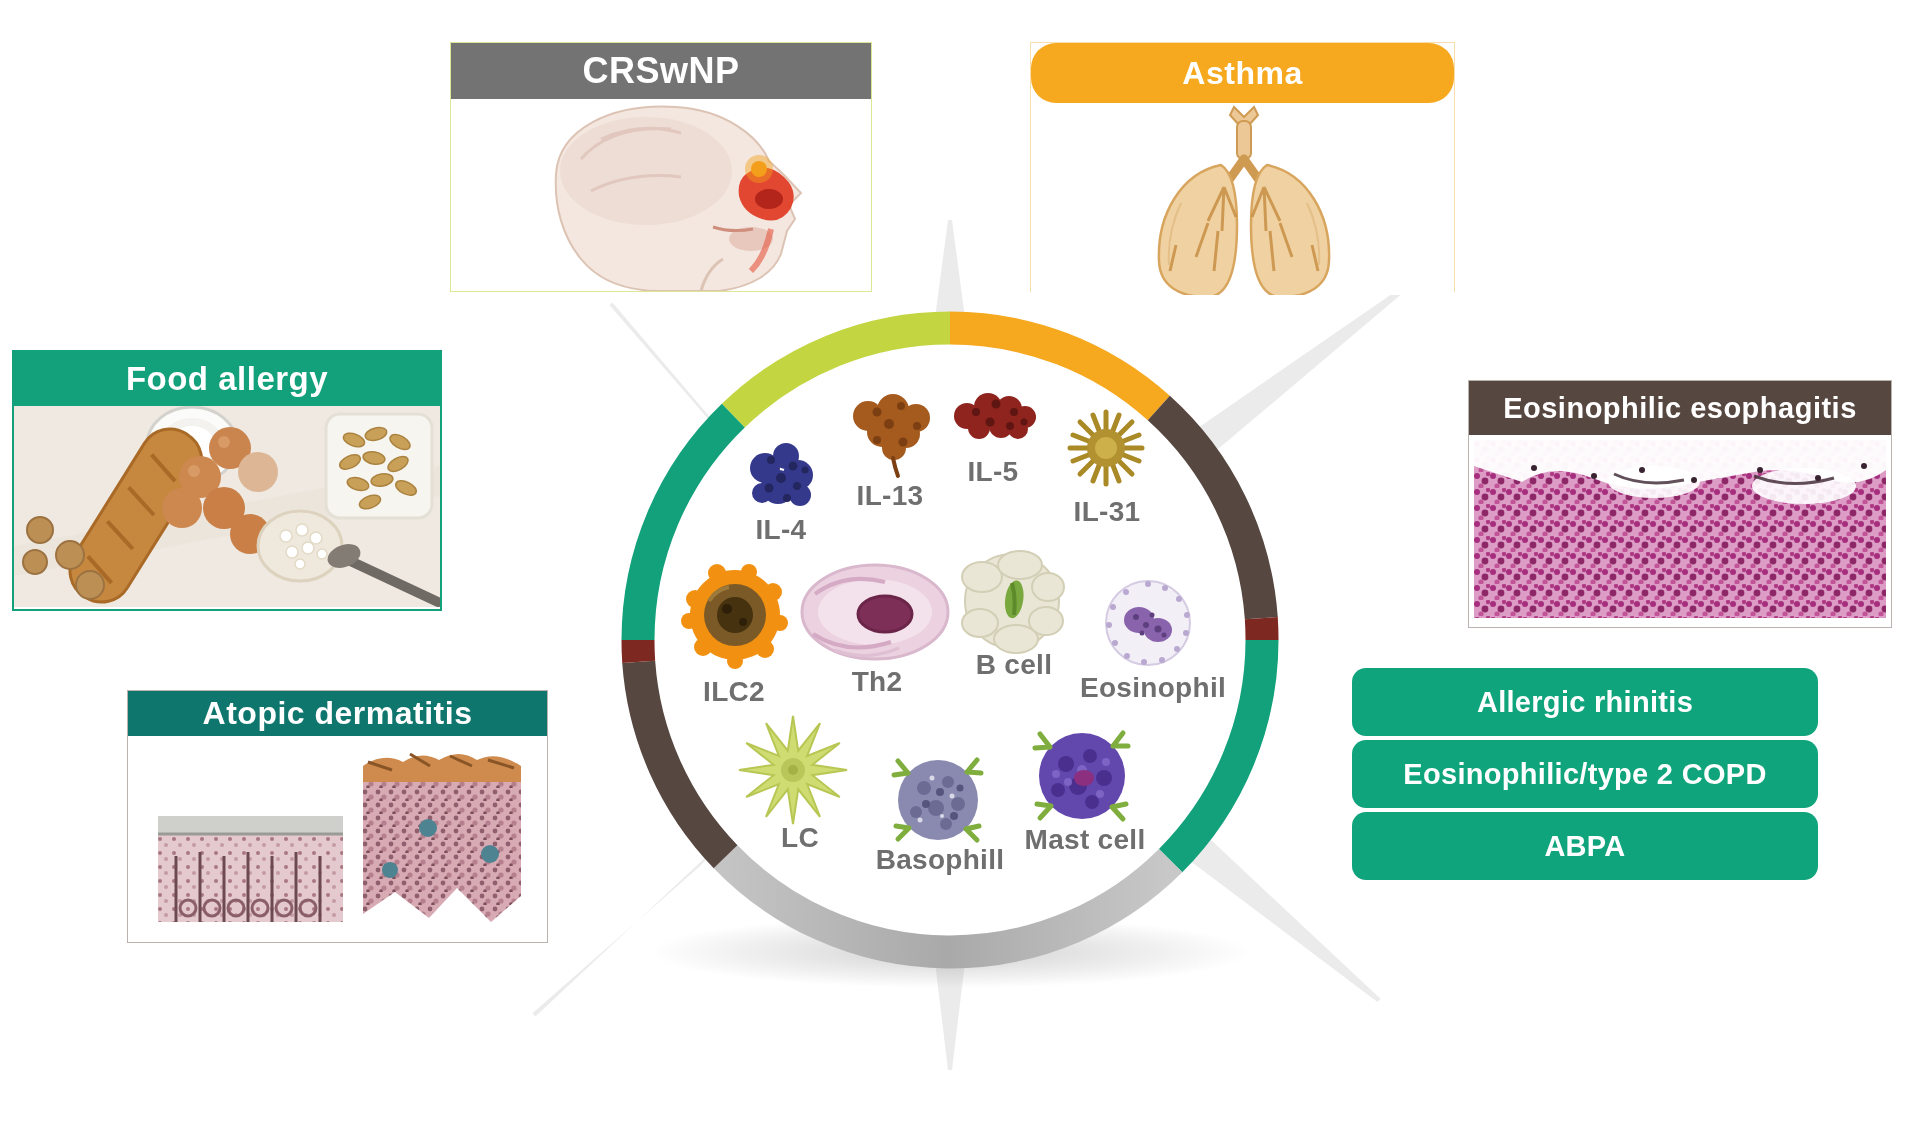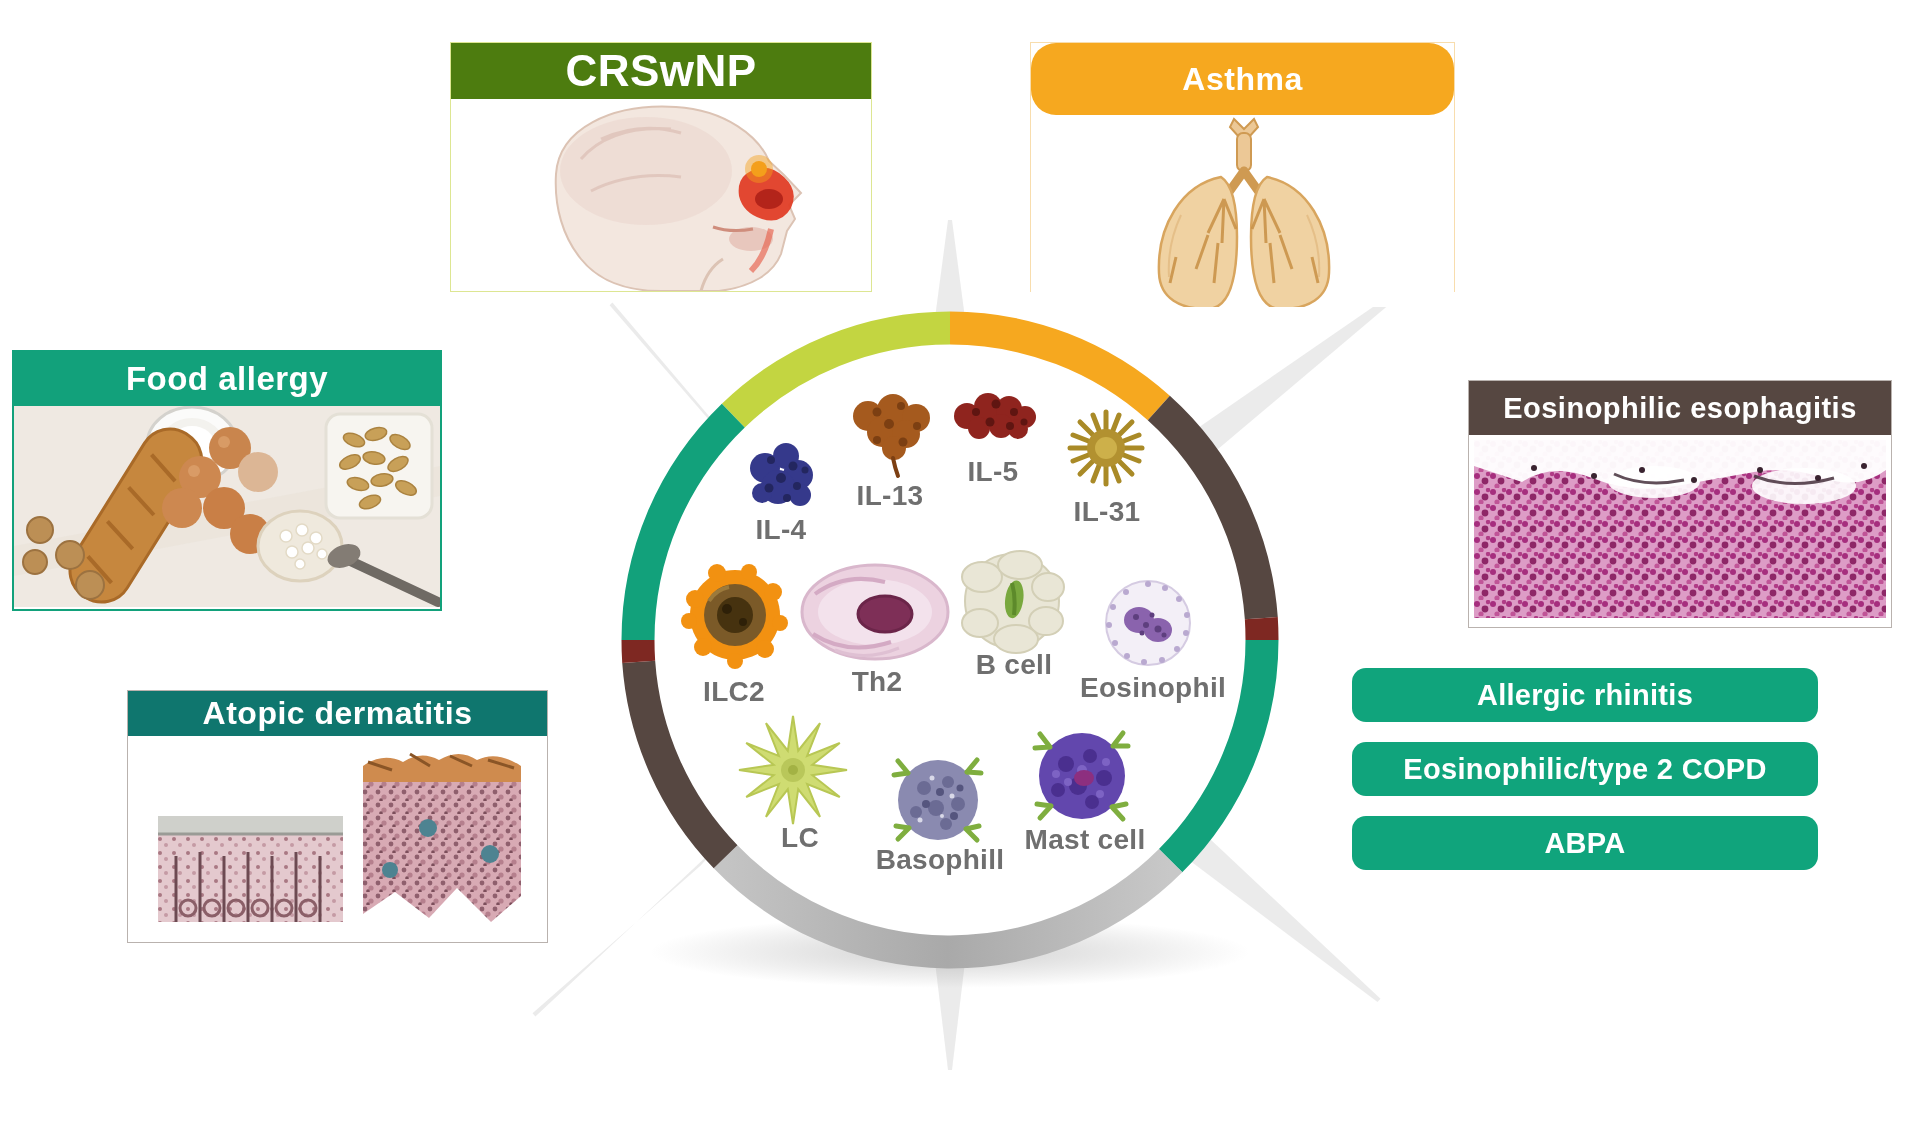--- a/index.html
+++ b/index.html
@@ -10,38 +10,38 @@
   #stage svg{display:block;}
   .abs{position:absolute;}
   
   .panel{position:absolute;background:#ffffff;box-sizing:border-box;}
   .panel-header{
     width:100%;display:flex;align-items:center;justify-content:center;
     color:#ffffff;font-weight:bold;letter-spacing:.5px;box-sizing:border-box;
   }
   .panel-body{position:relative;width:100%;overflow:hidden;background:#ffffff;}
   .p-crswnp{left:450px;top:42px;width:422px;height:250px;border:1px solid #dde692;}
-  .p-crswnp .panel-header{height:56px;background:#4d7c0f;font-size:44px;}
+  .p-crswnp .panel-header{height:56px;background:#737373;font-size:36px;}
   .p-crswnp .panel-body{height:192px;}
   .p-asthma{left:1030px;top:42px;width:425px;height:250px;border:1px solid #f8ddad;}
-  .p-asthma .panel-header{height:72px;background:#f6a81f;font-size:32px;border-radius:25px;}
+  .p-asthma .panel-header{height:60px;background:#f6a81f;font-size:32px;border-radius:25px;}
   .p-asthma .panel-body{height:192px;}
   .p-food{left:12px;top:350px;width:430px;height:261px;border:2px solid #12a17b;}
   .p-food .panel-header{height:54px;background:#12a17b;font-size:33px;}
   .p-food .panel-body{height:201px;background:#efe9e2;}
   .p-eoe{left:1468px;top:352px;width:424px;height:248px;border:1px solid #b9b2ae;margin-top:28px;}
   .p-eoe .panel-header{height:54px;background:#564741;font-size:29px;}
   .p-eoe .panel-body{height:188px;padding:5px;box-sizing:border-box;}
   .p-ad{left:127px;top:690px;width:421px;height:253px;border:1px solid #b9b2ae;}
   .p-ad .panel-header{height:45px;background:#0f766e;font-size:32px;}
   .p-ad .panel-body{height:196px;}
   
   #btn-col{position:absolute;left:1352px;top:668px;width:466px;}
   .disease-btn{
-    width:100%;height:54px;margin-bottom:20px;background:#10a47c;border-radius:14px;
+    width:100%;height:68px;margin-bottom:4px;background:#10a47c;border-radius:14px;
     display:flex;align-items:center;justify-content:center;color:#ffffff;
     font-weight:bold;font-size:29px;letter-spacing:.3px;box-sizing:border-box;
   }
   
   .hub-label{
     position:absolute;transform:translateX(-50%);white-space:nowrap;
     color:#6f6f6f;font-weight:bold;font-size:28px;letter-spacing:.3px;
   }
 </style>
 </head>

